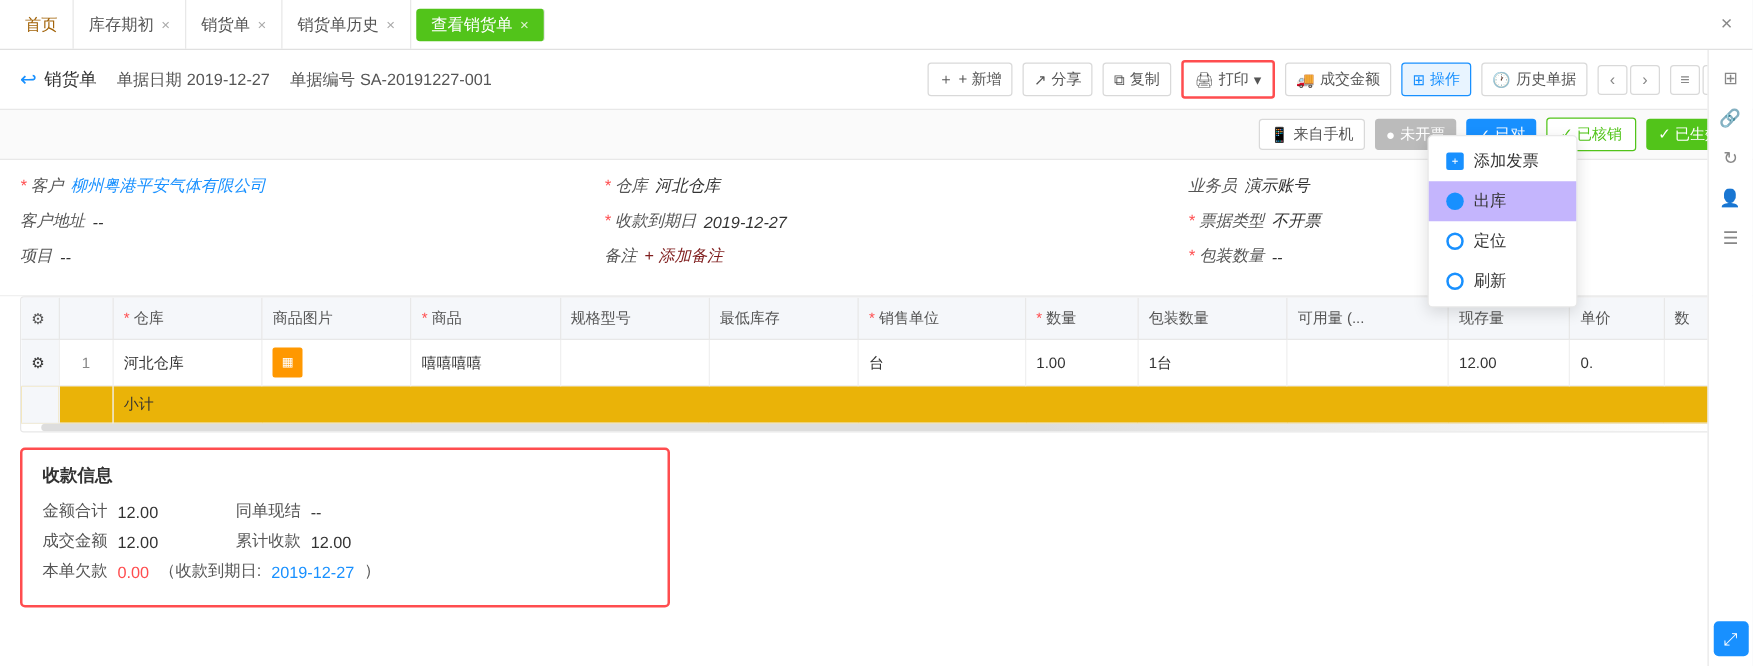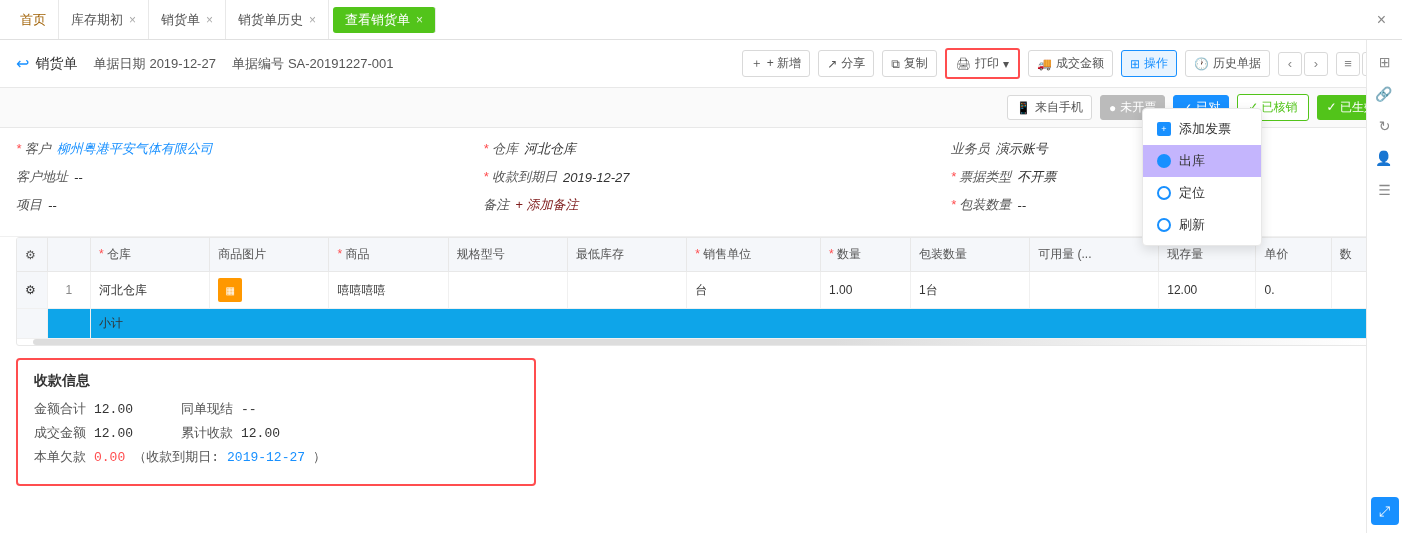--- a/index.html
+++ b/index.html
@@ -79,36 +79,36 @@
     .table-wrapper { overflow-x: auto; }
     table { width: 100%; border-collapse: collapse; font-size: 12px; }
     table thead tr { background: #f5f7fa; }
     table thead th {
       padding: 8px 8px; text-align: left; border-right: 1px solid #e8e8e8;
       border-bottom: 1px solid #e8e8e8; white-space: nowrap; color: #555; font-weight: 500;
     }
     table thead th.required::before { content: '* '; color: #ff4d4f; }
     table tbody tr { background: #fff; }
     table tbody td { padding: 6px 8px; border-right: 1px solid #f0f0f0; border-bottom: 1px solid #f0f0f0; }
-    table tbody tr.subtotal { background: #0ea5e9; }
+    table tbody tr.subtotal { background: #eab308; }
     .gear-col { width: 30px; background: #f5f7fa; }
     .row-num { color: #888; text-align: center; }
     .product-img { width: 24px; height: 24px; background: #ff9800; border-radius: 2px; display: flex; align-items: center; justify-content: center; }
 
     
     .payment-section {
       margin: 12px 16px;
       border: 2px solid #ff4d4f;
       border-radius: 4px;
       padding: 12px 16px;
       background: #fff;
       max-width: 520px;
     }
     .payment-title { font-weight: 600; font-size: 14px; margin-bottom: 10px; }
-    .payment-row { display: flex; gap: 48px; margin-bottom: 6px; font-family: Liberation Mono, monospace; }
+    .payment-row { display: flex; gap: 62px; margin-bottom: 6px; }
     .payment-item { display: flex; gap: 8px; align-items: center; }
     .payment-label { color: #555; }
     .payment-value { color: #333; }
     .payment-value.red { color: #ff4d4f; }
     .payment-value.link { color: #1890ff; }
 
     
     .dropdown-menu {
       position: absolute;
       top: 68px; right: 140px;

